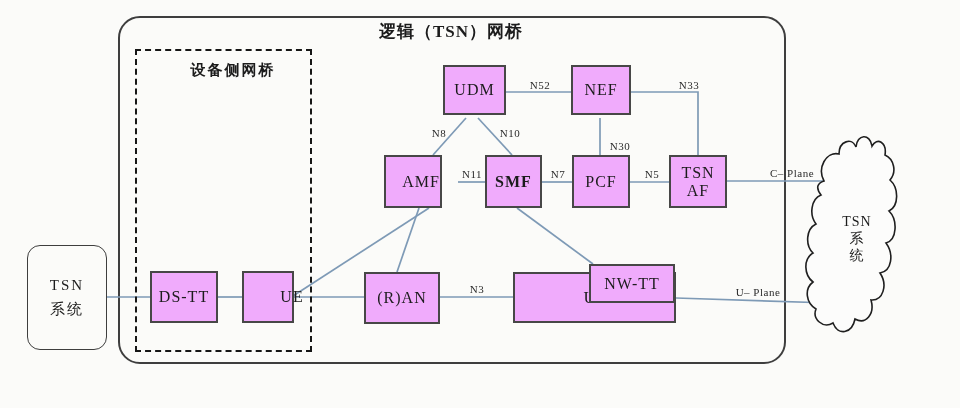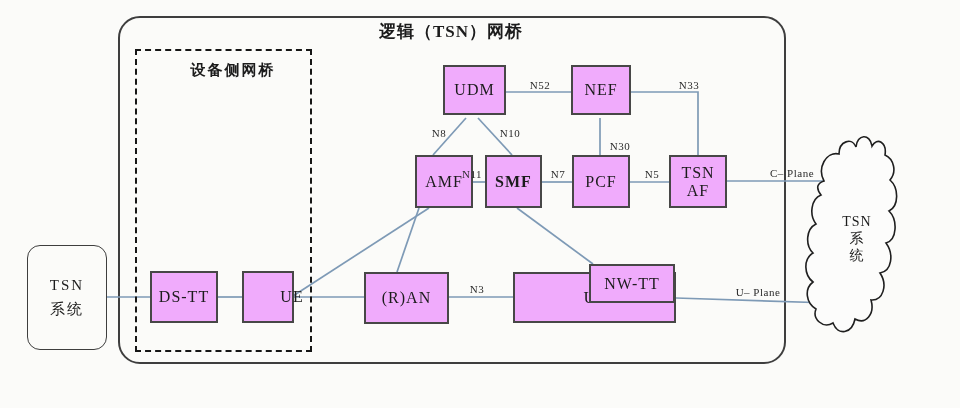--- a/index.html
+++ b/index.html
@@ -124,40 +124,40 @@
       <span>统</span>
     </div>
 
   <div id="nodes">
       <div class="node" style="left: 443px; top: 65px; width: 63px; height: 50px;">
         <span>UDM</span>
       </div>
       <div class="node" style="left: 571px; top: 65px; width: 60px; height: 50px;">
         <span>NEF</span>
       </div>
-      <div class="node" style="left: 415px; top: 155px; width: 58px; height: 53px;">
+      <div class="node" style="left: 384px; top: 155px; width: 58px; height: 53px; align-items: flex-end;">
         <span>AMF</span>
       </div>
       <div class="node" style="left: 485px; top: 155px; width: 57px; height: 53px; font-weight: bold;">
         <span>SMF</span>
       </div>
       <div class="node" style="left: 572px; top: 155px; width: 58px; height: 53px;">
         <span>PCF</span>
       </div>
       <div class="node" style="left: 669px; top: 155px; width: 58px; height: 53px;">
         <span>TSN</span>
         <span>AF</span>
       </div>
       <div class="node" style="left: 150px; top: 271px; width: 68px; height: 52px;">
         <span>DS-TT</span>
       </div>
       <div class="node" style="left: 242px; top: 271px; width: 50px; height: 52px; padding-left: 48px;">
         <span>UE</span>
       </div>
-      <div class="node" style="left: 364px; top: 272px; width: 85px; height: 52px;">
+      <div class="node" style="left: 364px; top: 272px; width: 76px; height: 52px;">
         <span>(R)AN</span>
       </div>
       <div class="node wide" style="left: 513px; top: 272px; width: 163px; height: 51px;">
         <span>UPF</span>
       </div>
       <div class="node overlay" style="left: 589px; top: 264px; width: 86px; height: 39px;">
         <span>NW-TT</span>
       </div>
     </div>
 

